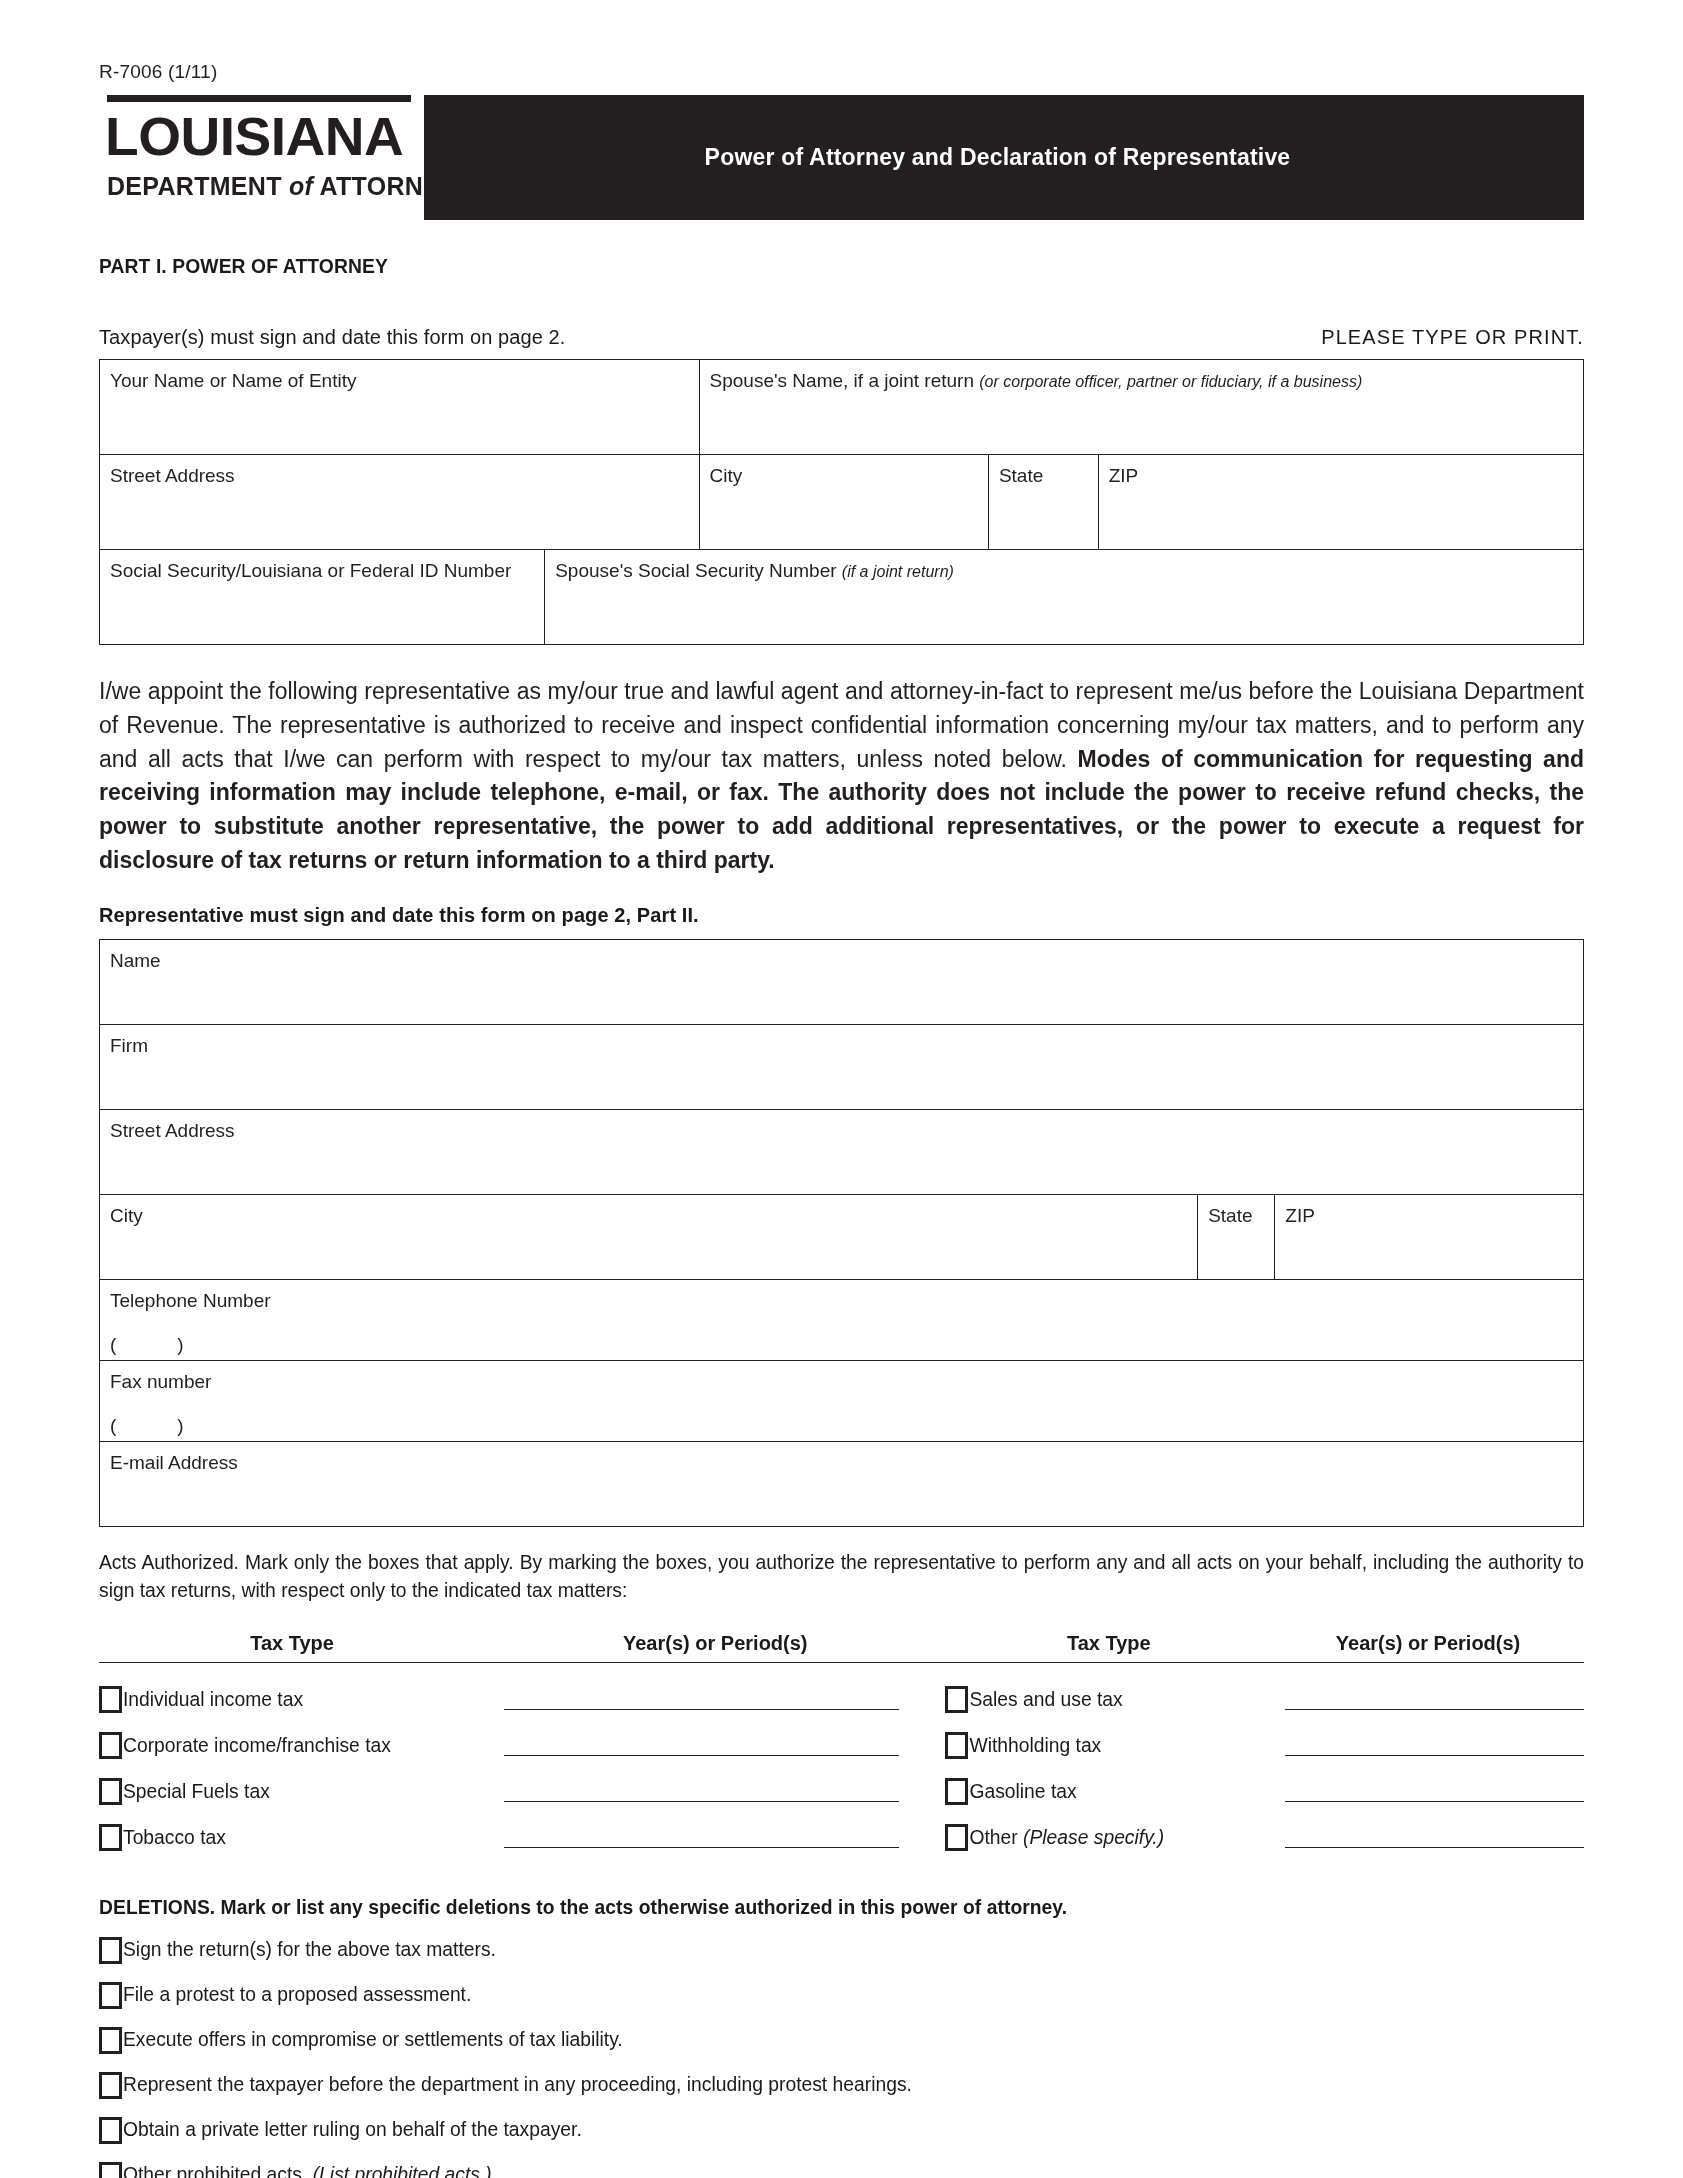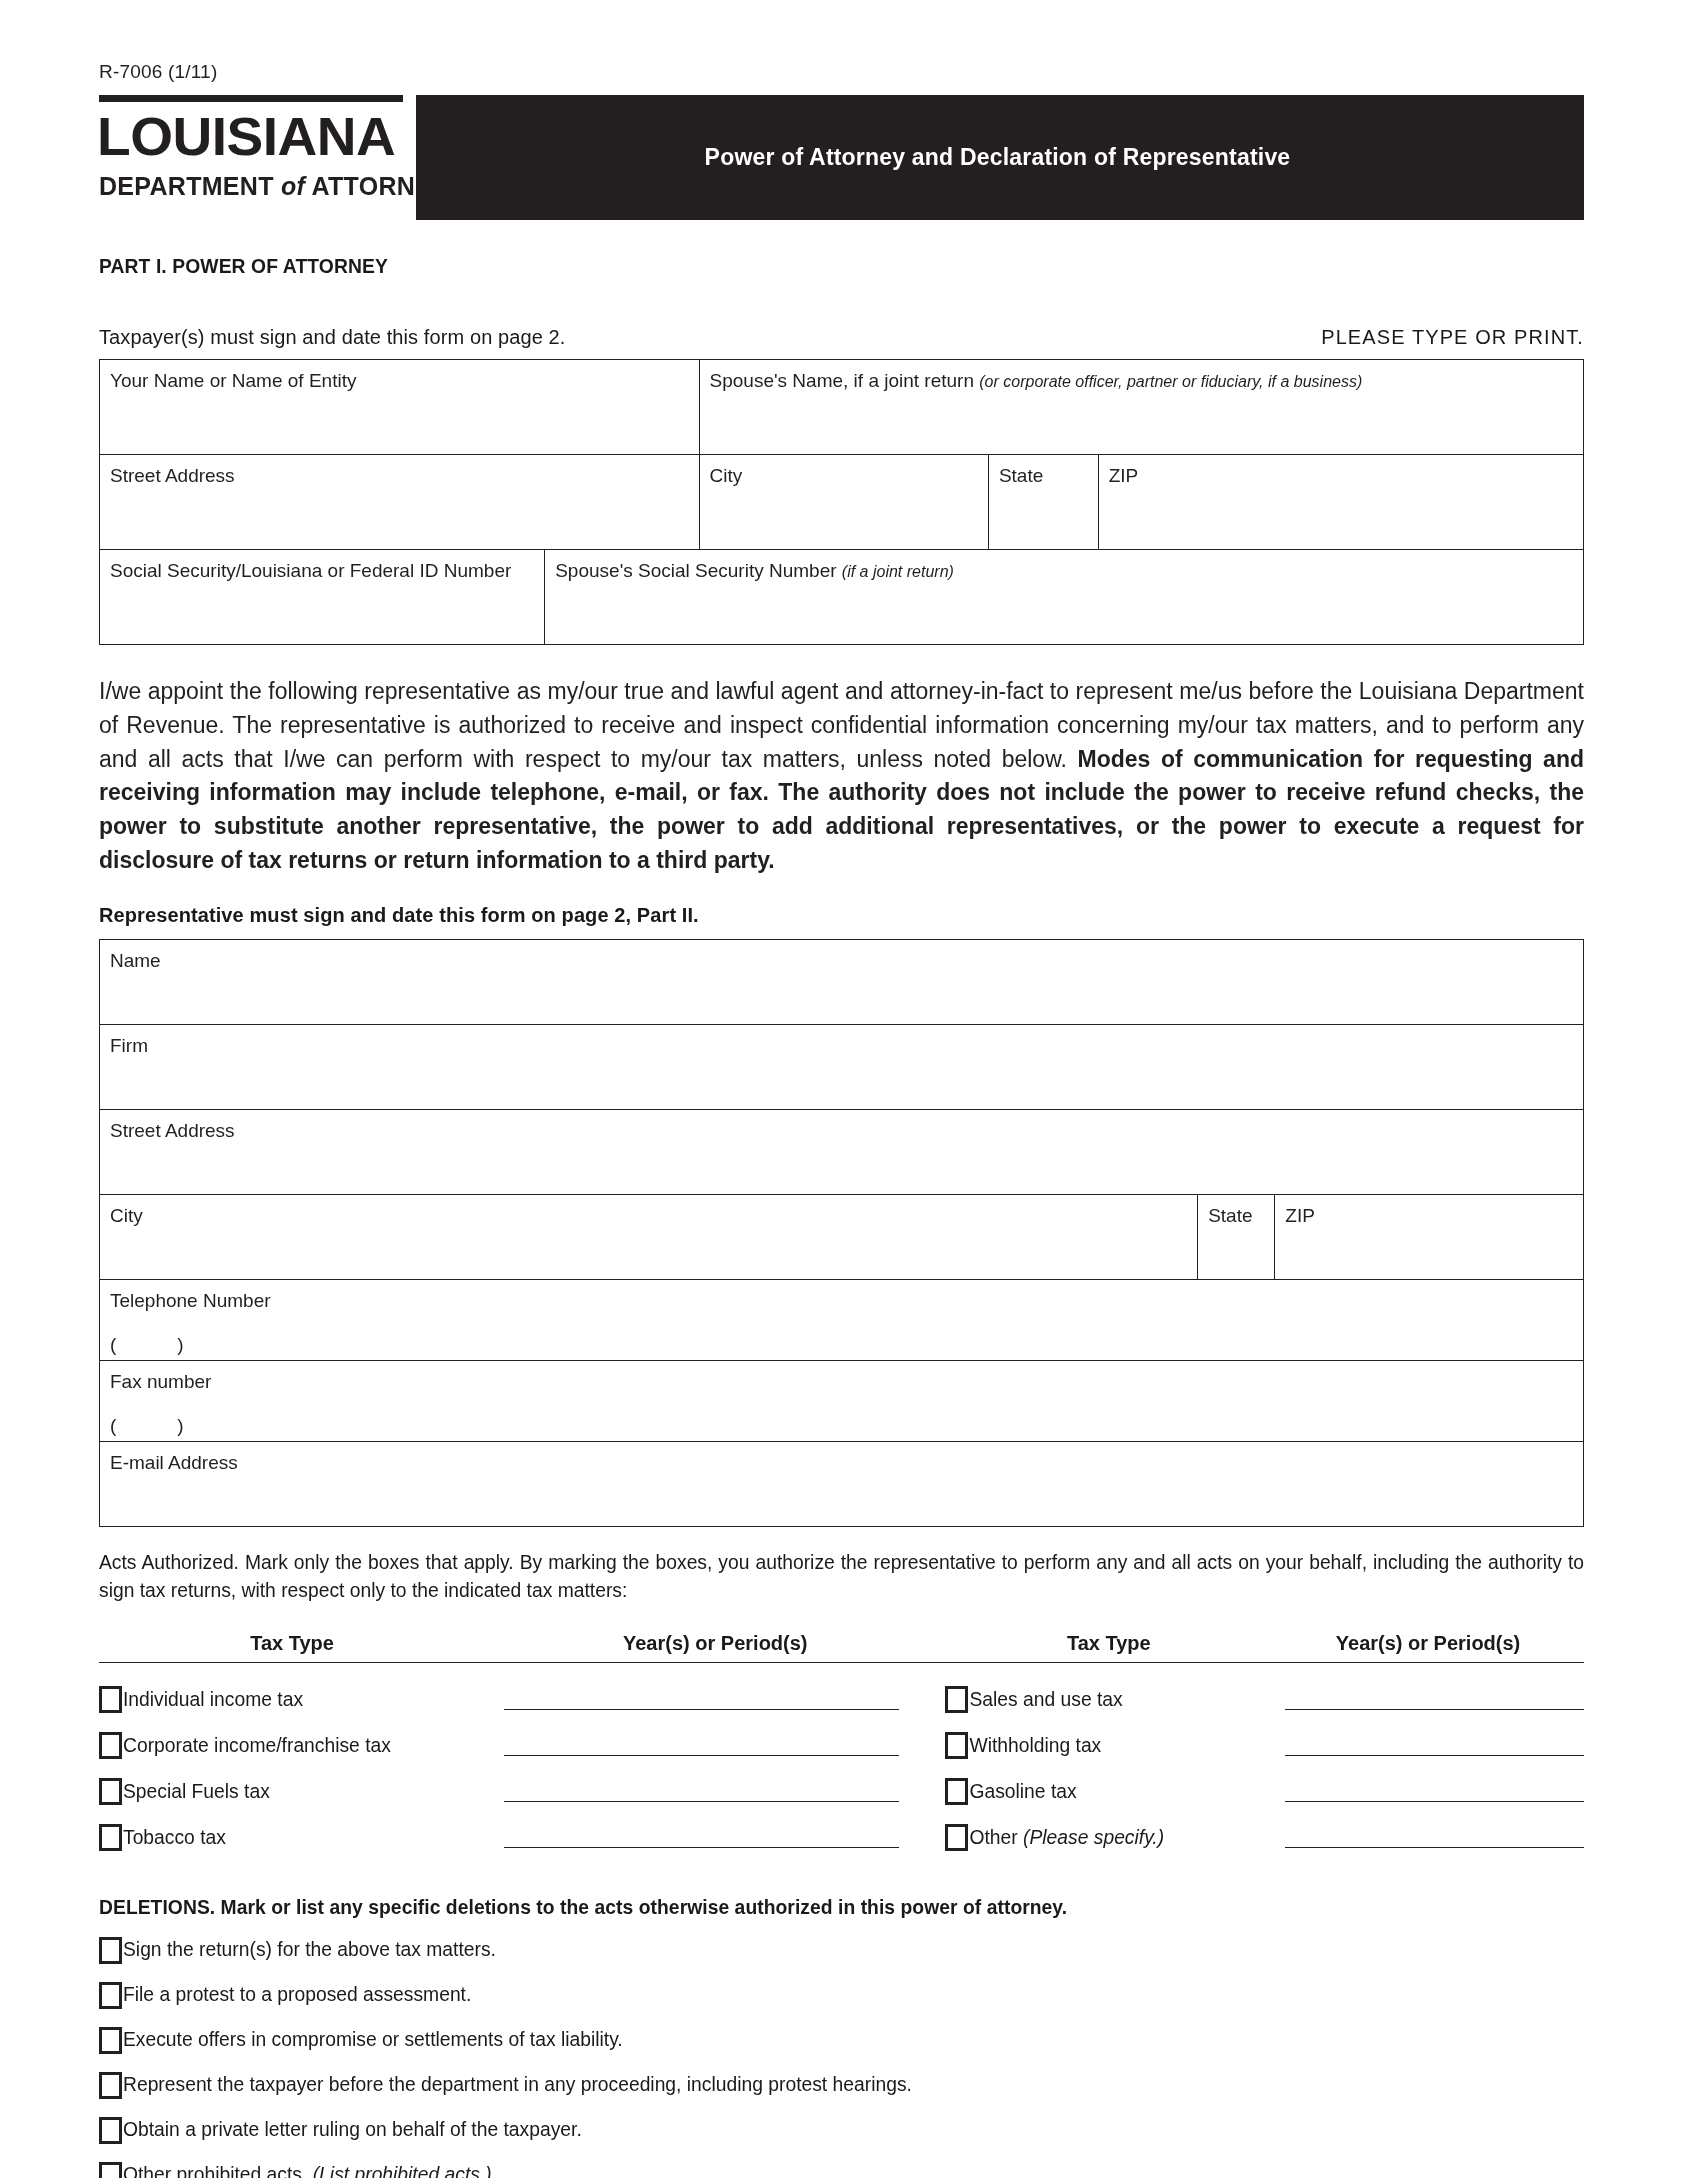--- a/index.html
+++ b/index.html
@@ -48,21 +48,21 @@
   .header-dark {
     position: absolute;
     left: 312px;
     top: 0;
     right: 0;
     height: 125px;
     background: #231f20;
   }
   .logo-box {
     position: absolute;
-    left: 0;
+    left: 8px;
     top: 0;
     width: 317px;
     height: 125px;
     background: #ffffff;
     z-index: 2;
   }
   .logo-rule {
     position: absolute;
     left: 0;
     top: 0;

